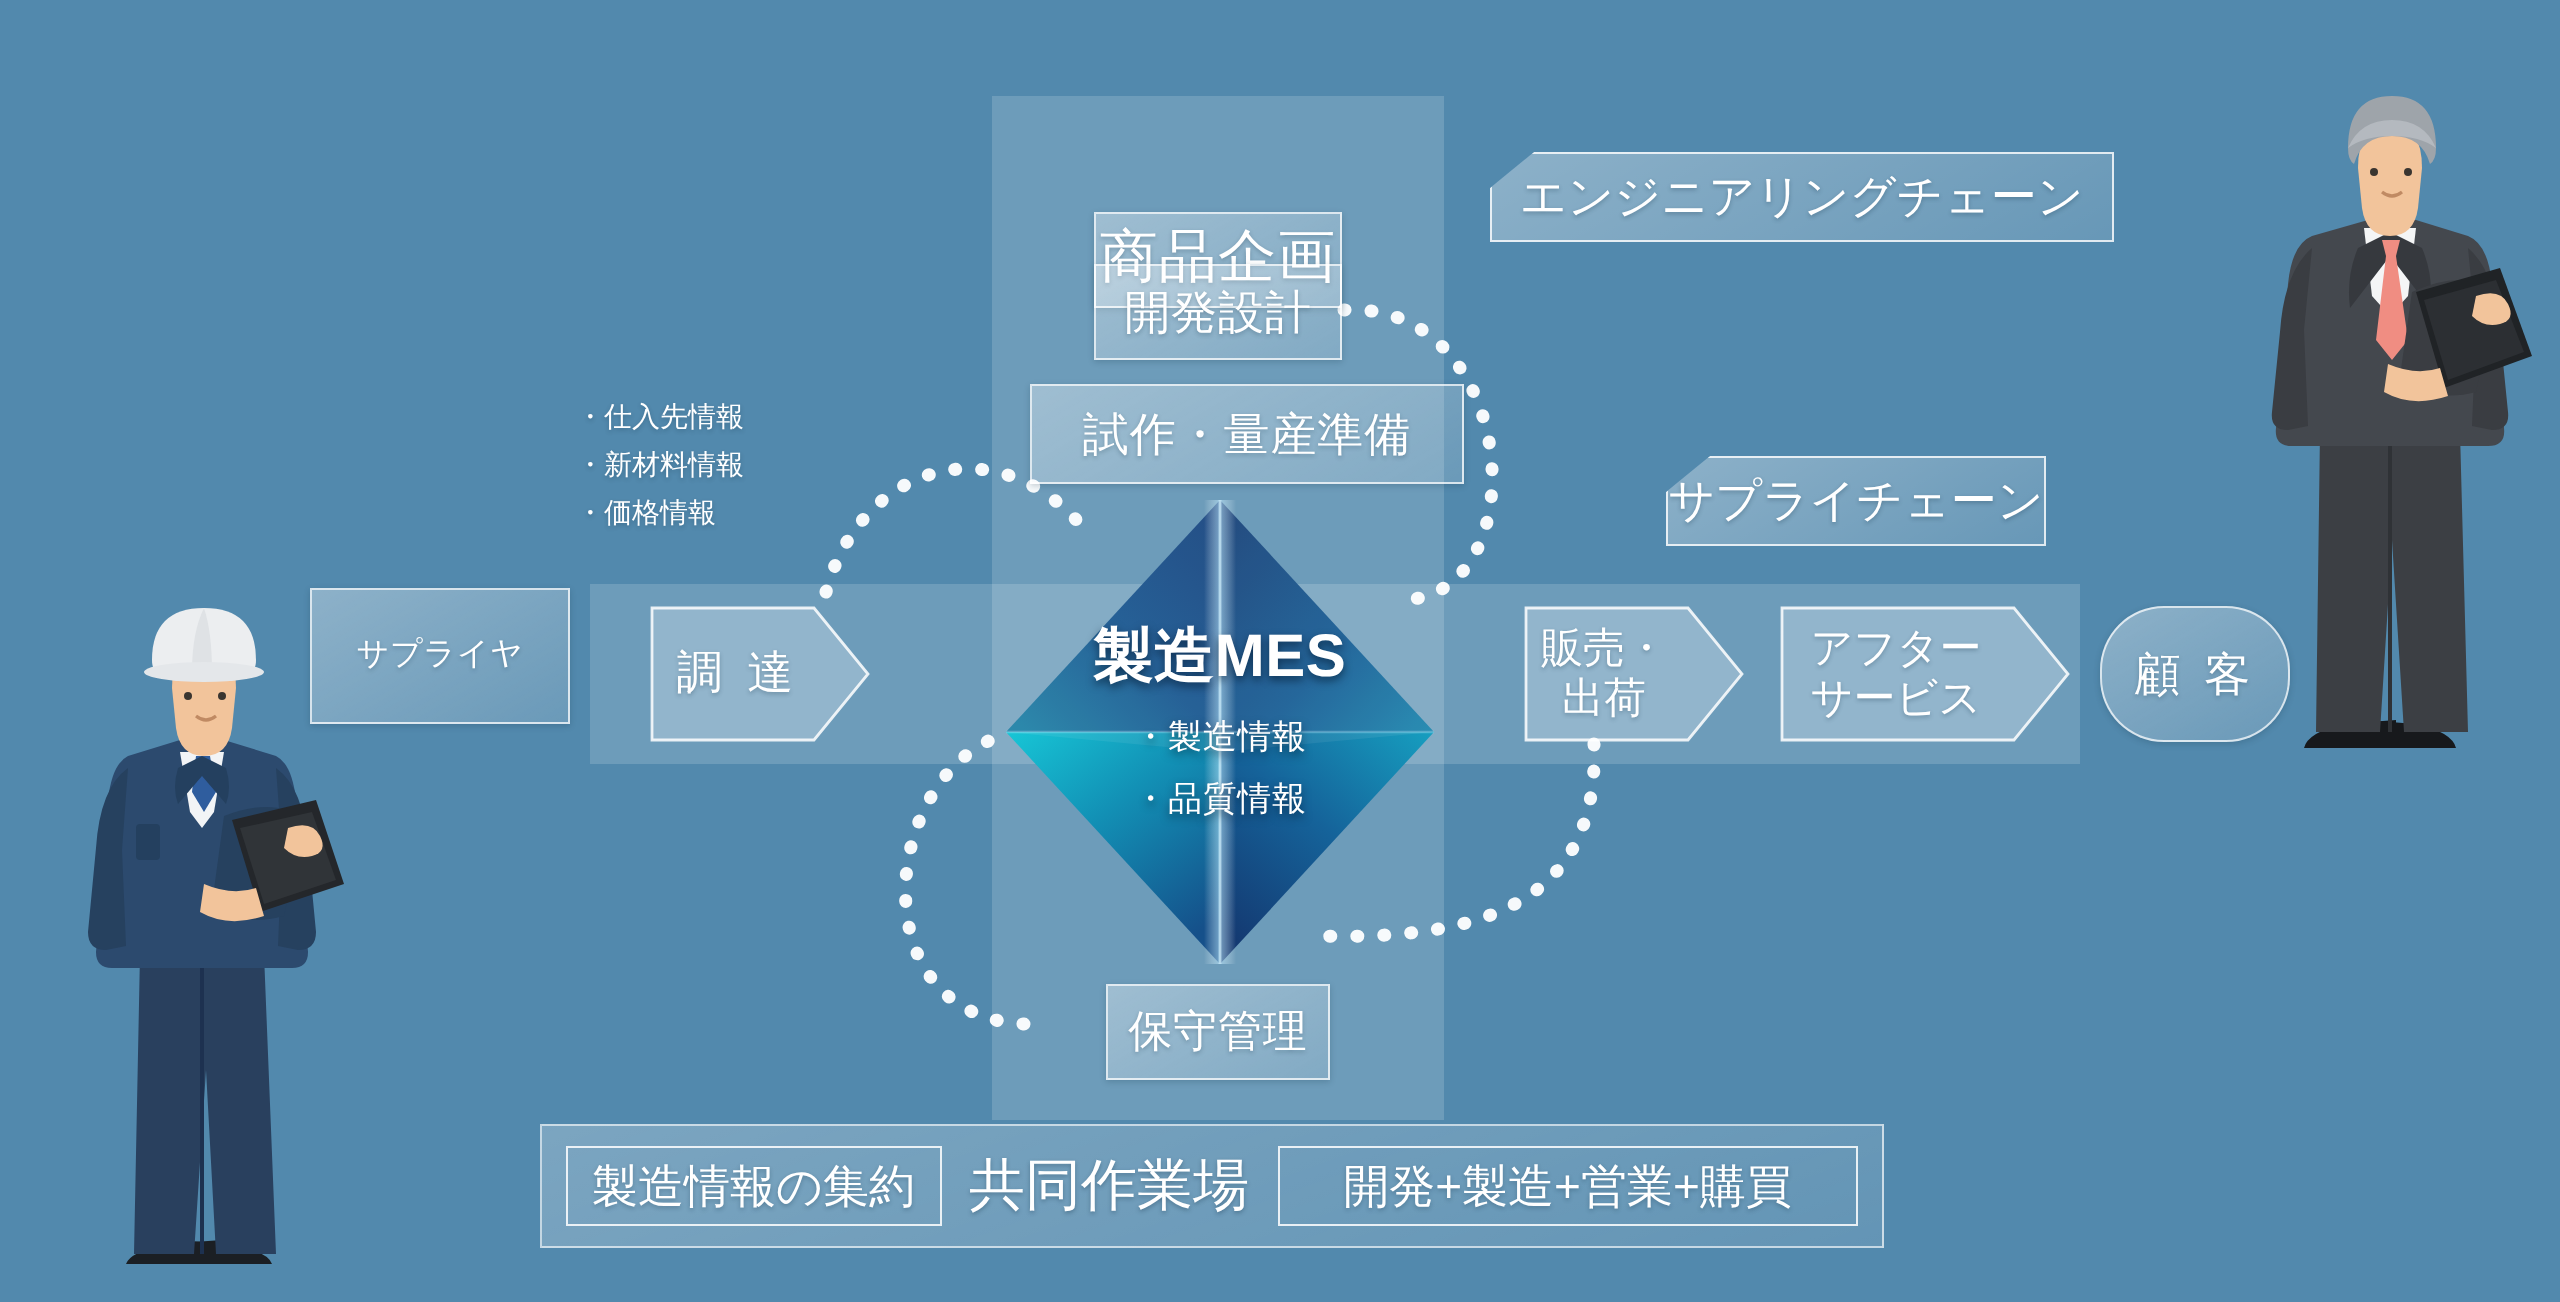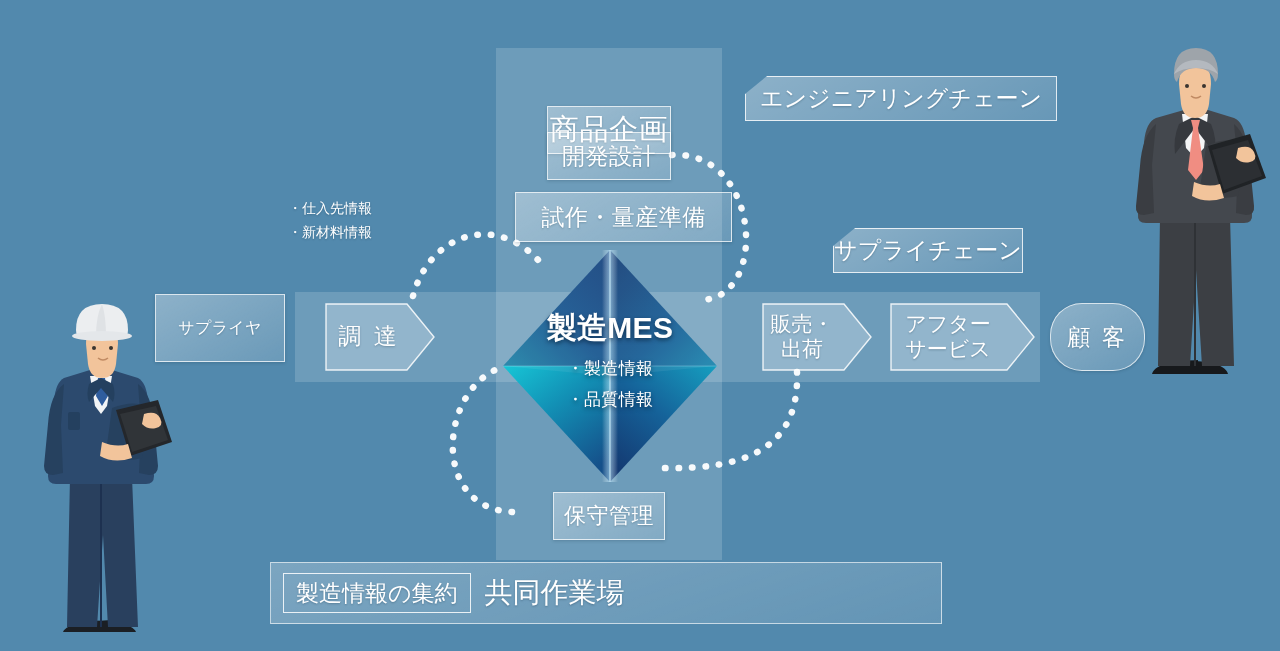--- a/index.html
+++ b/index.html
@@ -180,20 +180,21 @@
     <span>顧 客</span>
   </div>
 
   <div class="box" id="maint">
     <span>保守管理</span>
   </div>
 
   <div id="bullets">
     <div>・仕入先情報</div>
     <div>・新材料情報</div>
+    <div>・価格情報</div>
   </div>
 
   <div id="diamond">
     <svg viewBox="0 0 214 232" width="214" height="232">
       <defs>
         <linearGradient id="gTL" x1="1" y1="0" x2="0.1" y2="1">
           <stop offset="0" stop-color="#14407c"></stop>
           <stop offset="0.55" stop-color="#16558f"></stop>
           <stop offset="1" stop-color="#1d7fa5"></stop>
         </linearGradient>
@@ -230,20 +231,21 @@
     <div class="dtext">
       <div id="mes-title">製造MES</div>
       <div class="dsub">・製造情報</div>
       <div class="dsub">・品質情報</div>
     </div>
   </div>
 
   <div id="bottombar">
     <span class="inner">製造情報の集約</span>
     <span id="bb-center">共同作業場</span>
+    <span class="inner" style="flex:1">開発+製造+営業+購買</span>
   </div>
 
   <svg class="person" id="worker" viewBox="0 0 146 345">
     <g>
       <path d="M55 330 q-18 4 -20 10 h48 v-12z" fill="#1b1f24"></path>
       <path d="M88 330 q18 4 20 10 h-48 v-12z" fill="#1b1f24"></path>
       <path d="M42 185 h62 l6 150 h-30 l-5 -92 -6 92 h-30z" fill="#29405e"></path>
       <path d="M73 185 v150" stroke="#1d3150" stroke-width="2" fill="none"></path>
       <path d="M44 158 h58 v32 h-58z" fill="#7fb9ae"></path>
       <path d="M36 86 q-8 4 -10 22 l-6 76 q0 8 8 8 h90 q8 0 8-8 l-6-76 q-2-18-10-22 l-26-8 -22 0z" fill="#2c4a6e"></path>

